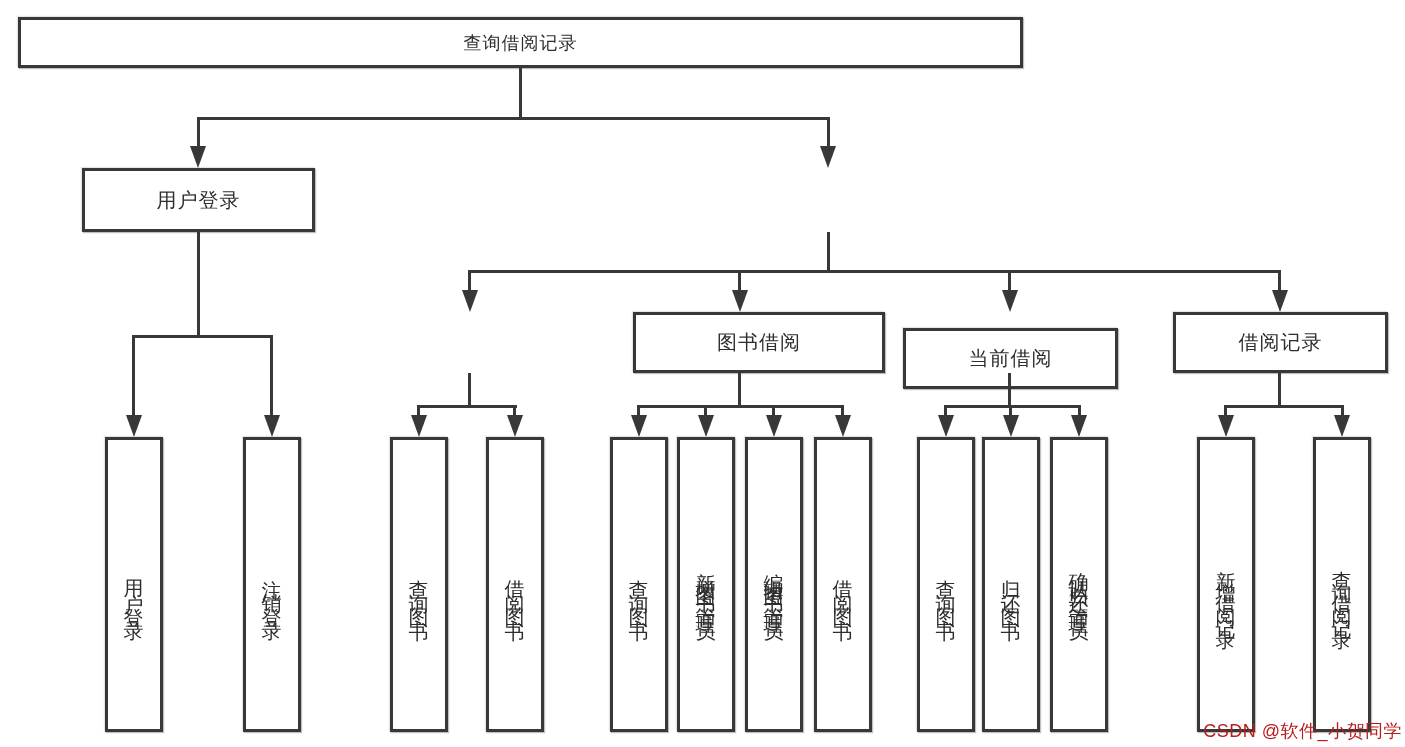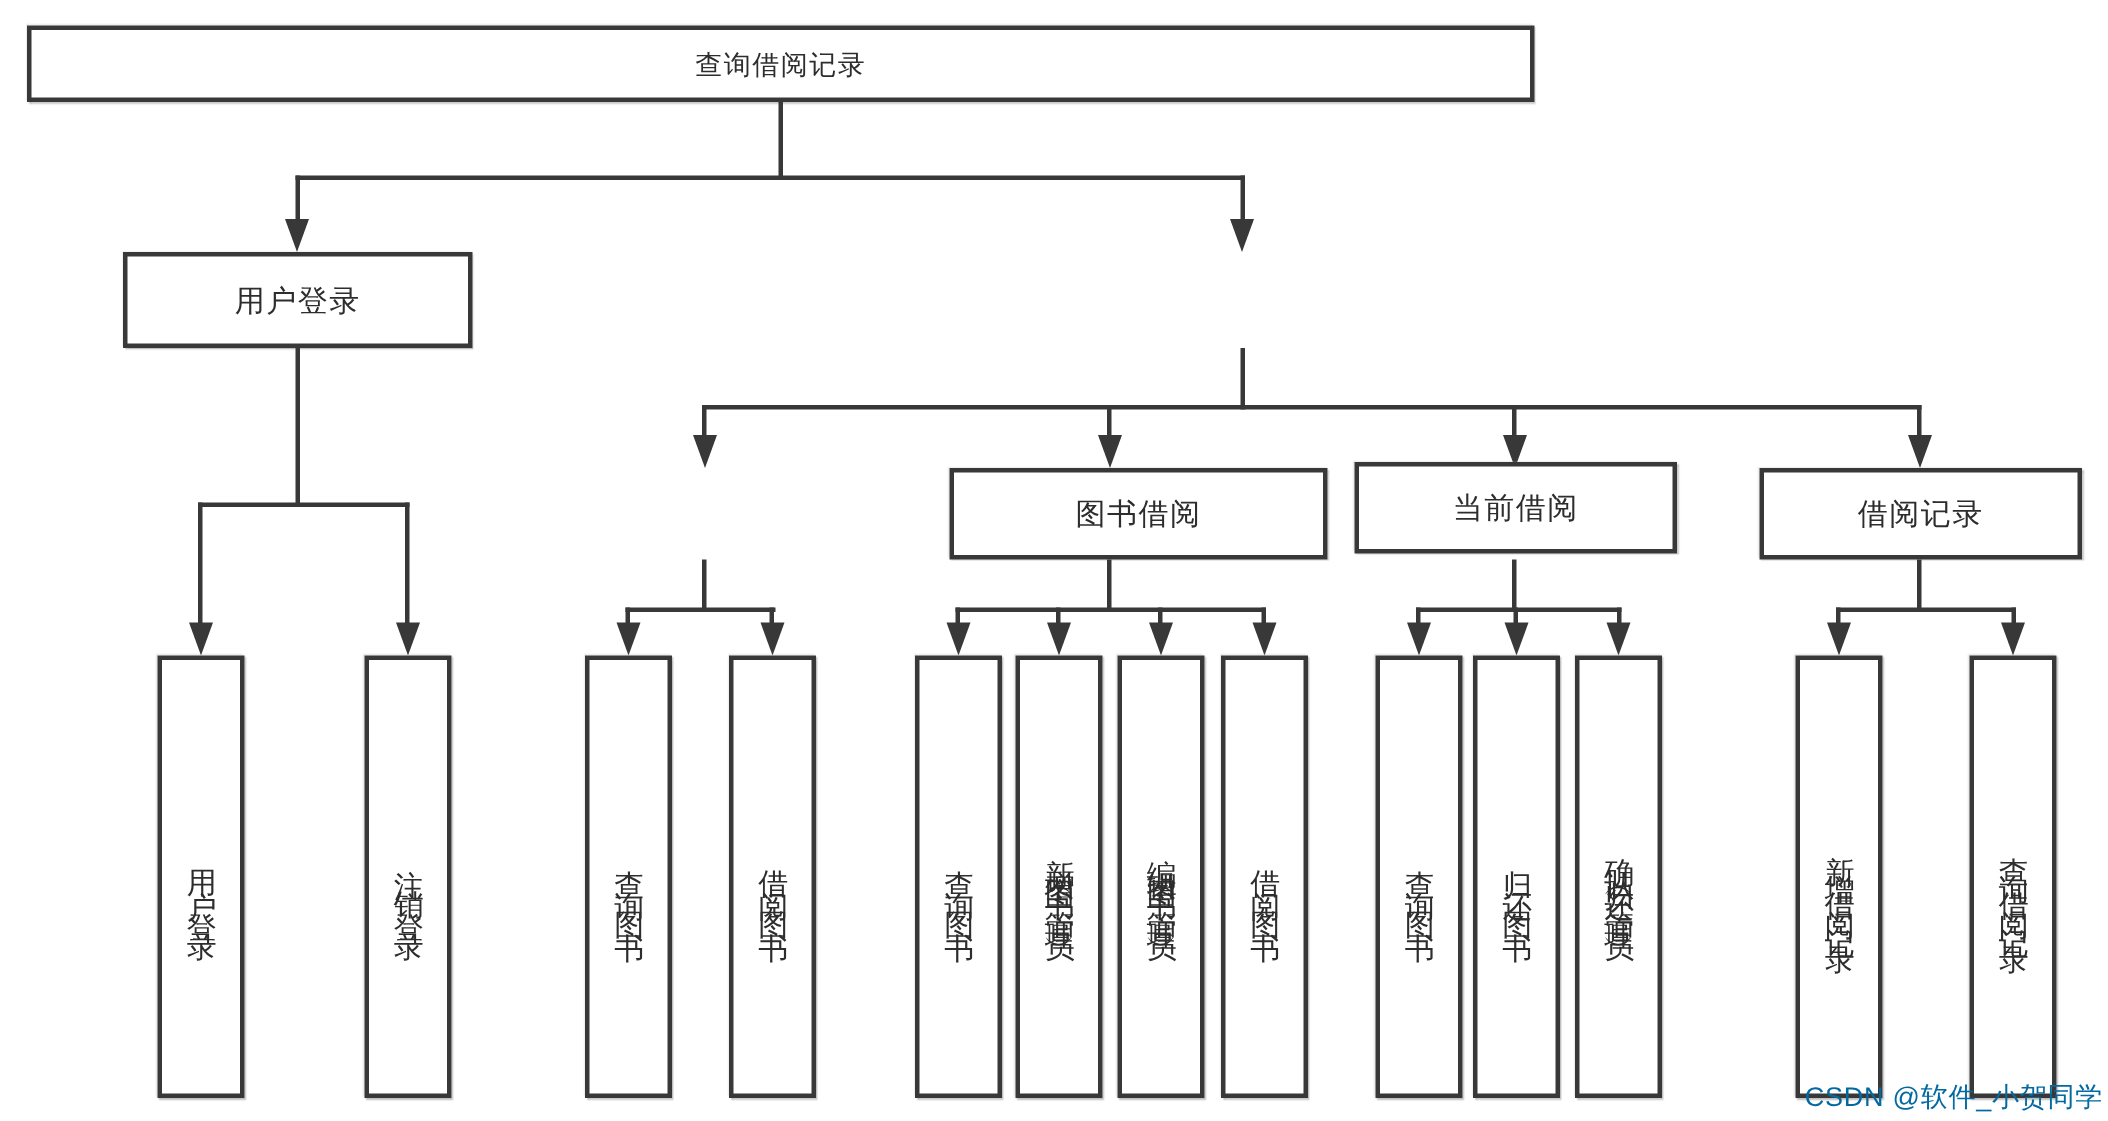--- a/index.html
+++ b/index.html
@@ -28,21 +28,21 @@
   .leaf.tight span { letter-spacing: 7px; padding-top: 7px; }
 
   .ln { position: absolute; background: #383838; }
   .ar {
     position: absolute; width: 0; height: 0;
     border-left: 8px solid transparent; border-right: 8px solid transparent;
     border-top: 22px solid #383838;
   }
   .wm {
     position: absolute; top: 719px; right: 3px;
-    font-size: 18px; color: #0369a1; letter-spacing: .5px; white-space: nowrap;
+    font-size: 18px; color: #b91c1c; letter-spacing: .5px; white-space: nowrap;
   }
 </style>
 </head>
 <body>
 
 <div class="canvas">
 
   <div class="node rootnode" style="left:18px; top:17px; width:1005px; height:51px;">
     <span>查询借阅记录</span>
   </div>
@@ -72,21 +72,21 @@
   <div class="ln" style="left:1008px; top:270px; width:3px; height:22px;"></div>
   <div class="ln" style="left:1278px; top:270px; width:3px; height:22px;"></div>
   <div class="ar" style="left:462px; top:290px;"></div>
   <div class="ar" style="left:732px; top:290px;"></div>
   <div class="ar" style="left:1002px; top:290px;"></div>
   <div class="ar" style="left:1272px; top:290px;"></div>
 
   <div class="node hnode" style="left:633px; top:312px; width:252px; height:61px;">
     <span>图书借阅</span>
   </div>
-  <div class="node hnode" style="left:903px; top:308px; width:215px; height:61px;">
+  <div class="node hnode" style="left:903px; top:328px; width:215px; height:61px;">
     <span>当前借阅</span>
   </div>
   <div class="node hnode" style="left:1173px; top:312px; width:215px; height:61px;">
     <span>借阅记录</span>
   </div>
 
   <div class="ln" style="left:468px; top:373px; width:3px; height:35px;"></div>
   <div class="ln" style="left:417px; top:405px; width:100px; height:3px;"></div>
   <div class="ln" style="left:417px; top:405px; width:3px; height:12px;"></div>
   <div class="ln" style="left:513px; top:405px; width:3px; height:12px;"></div>

